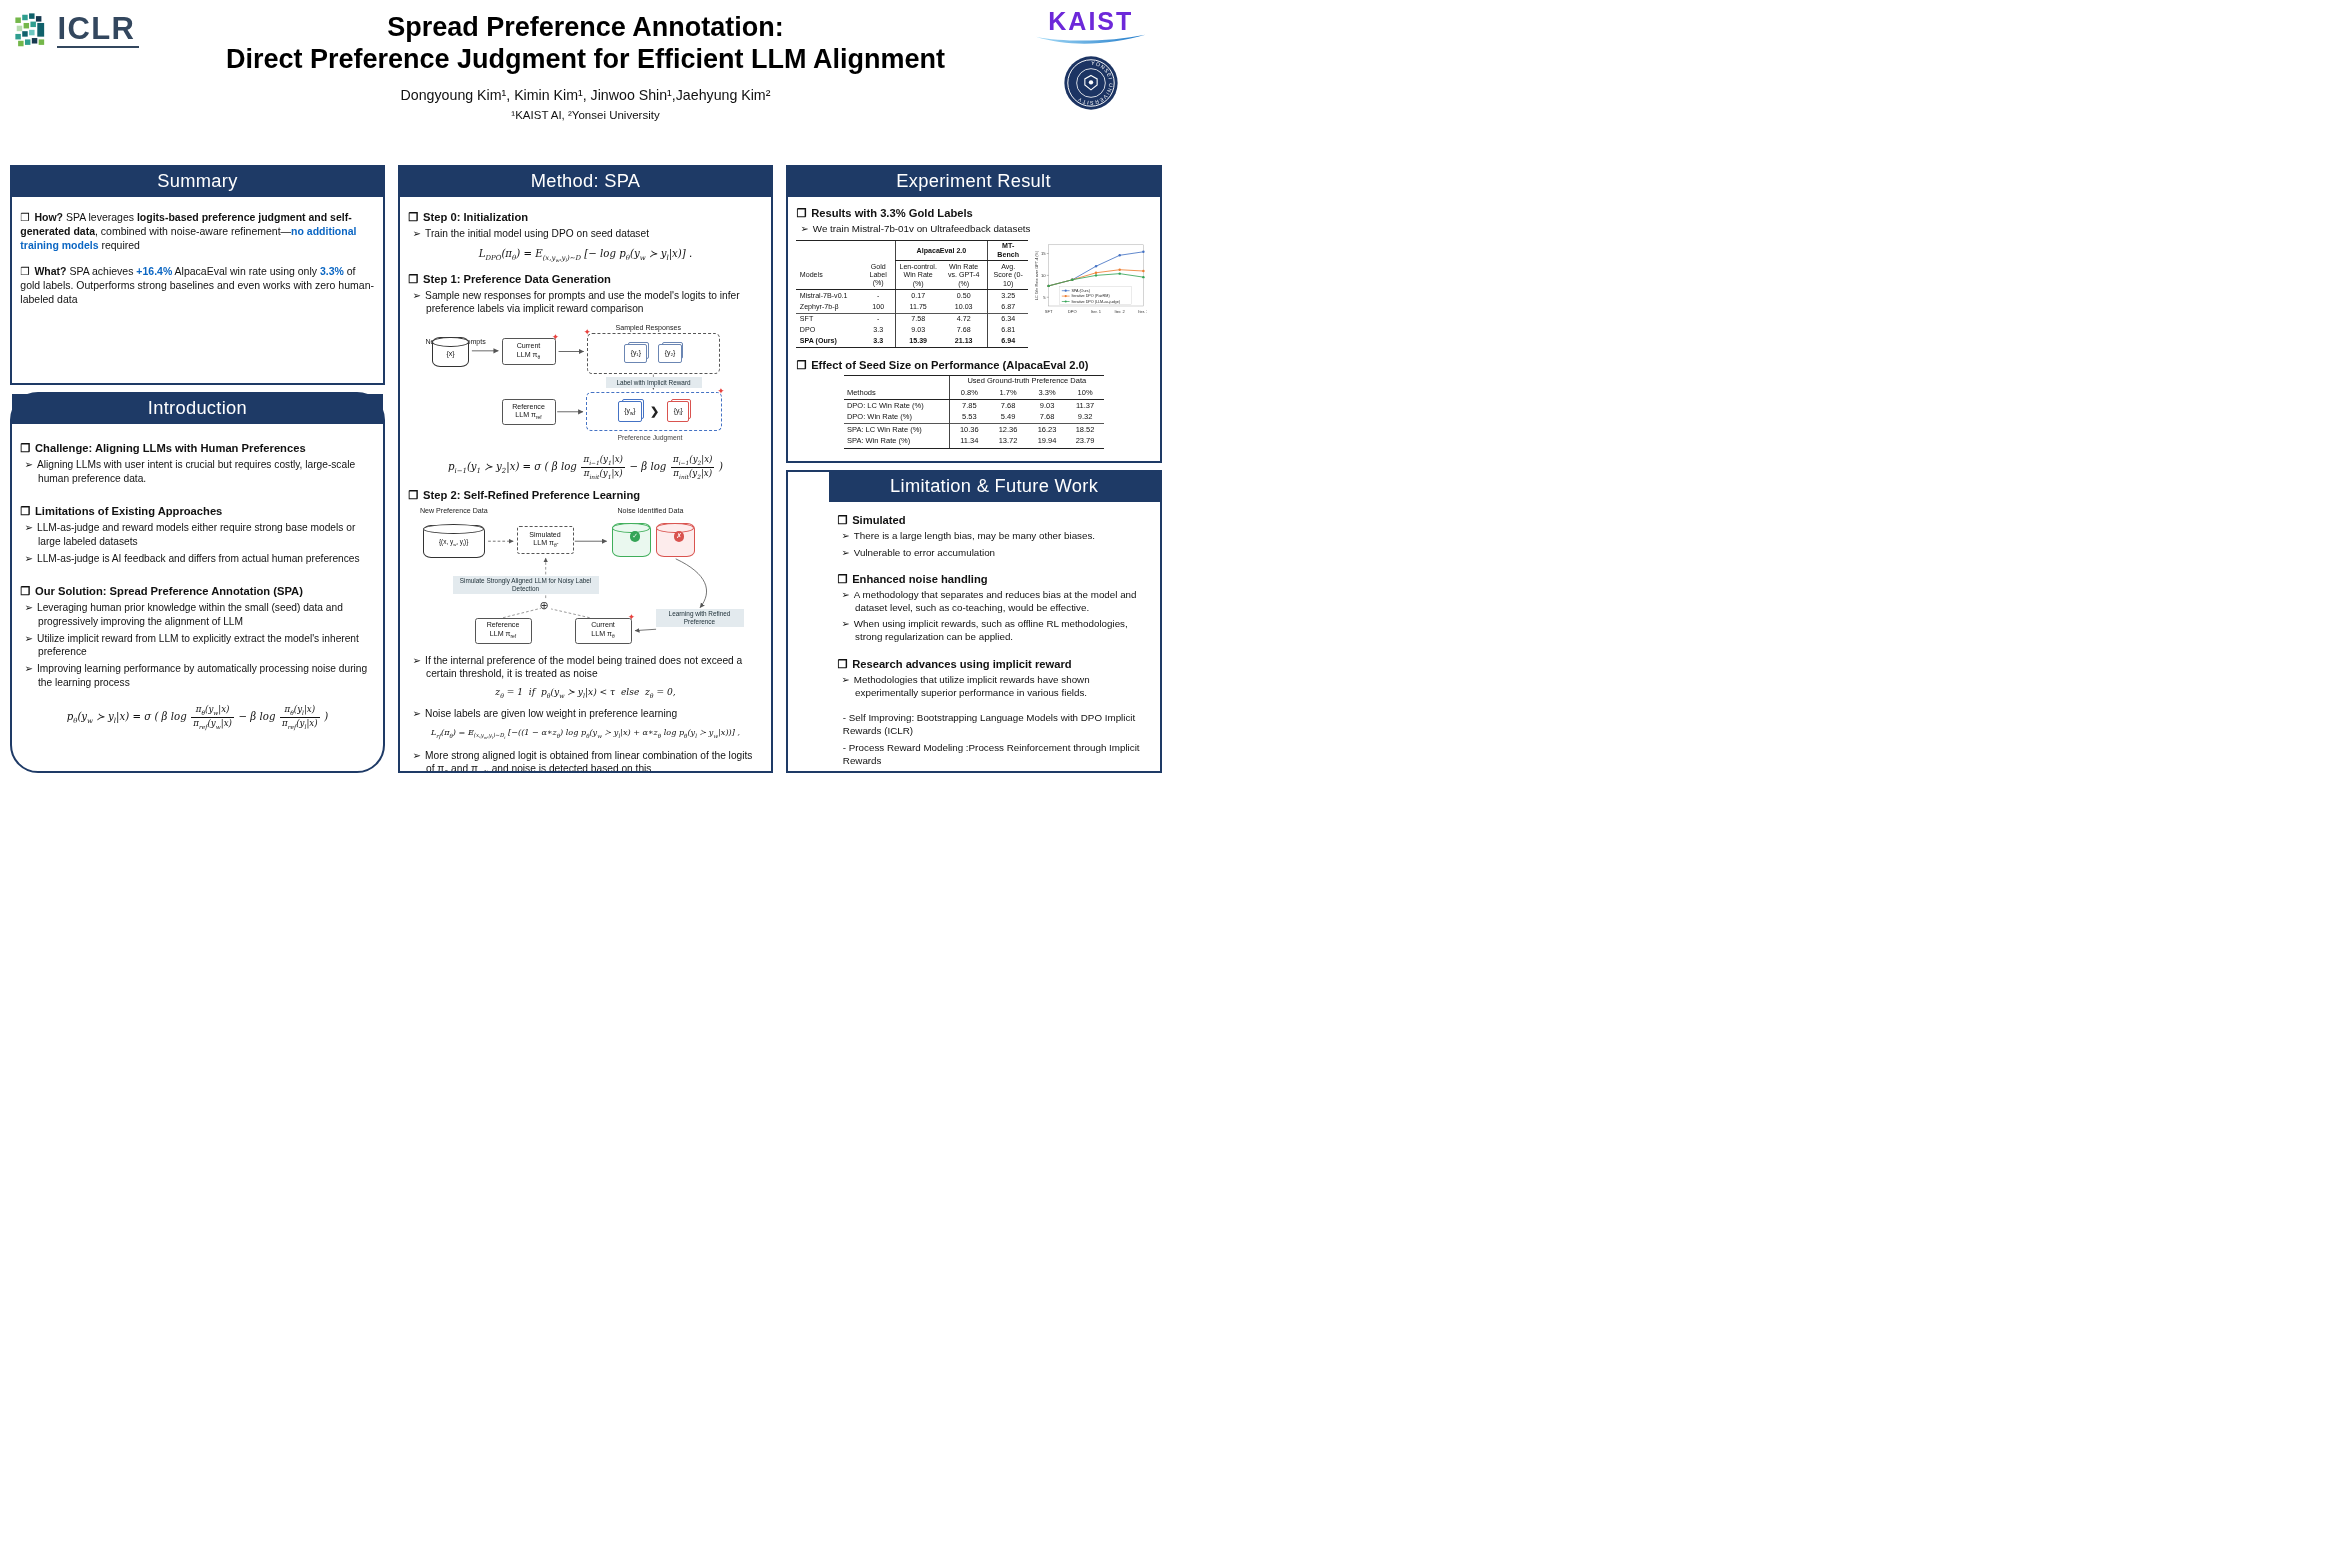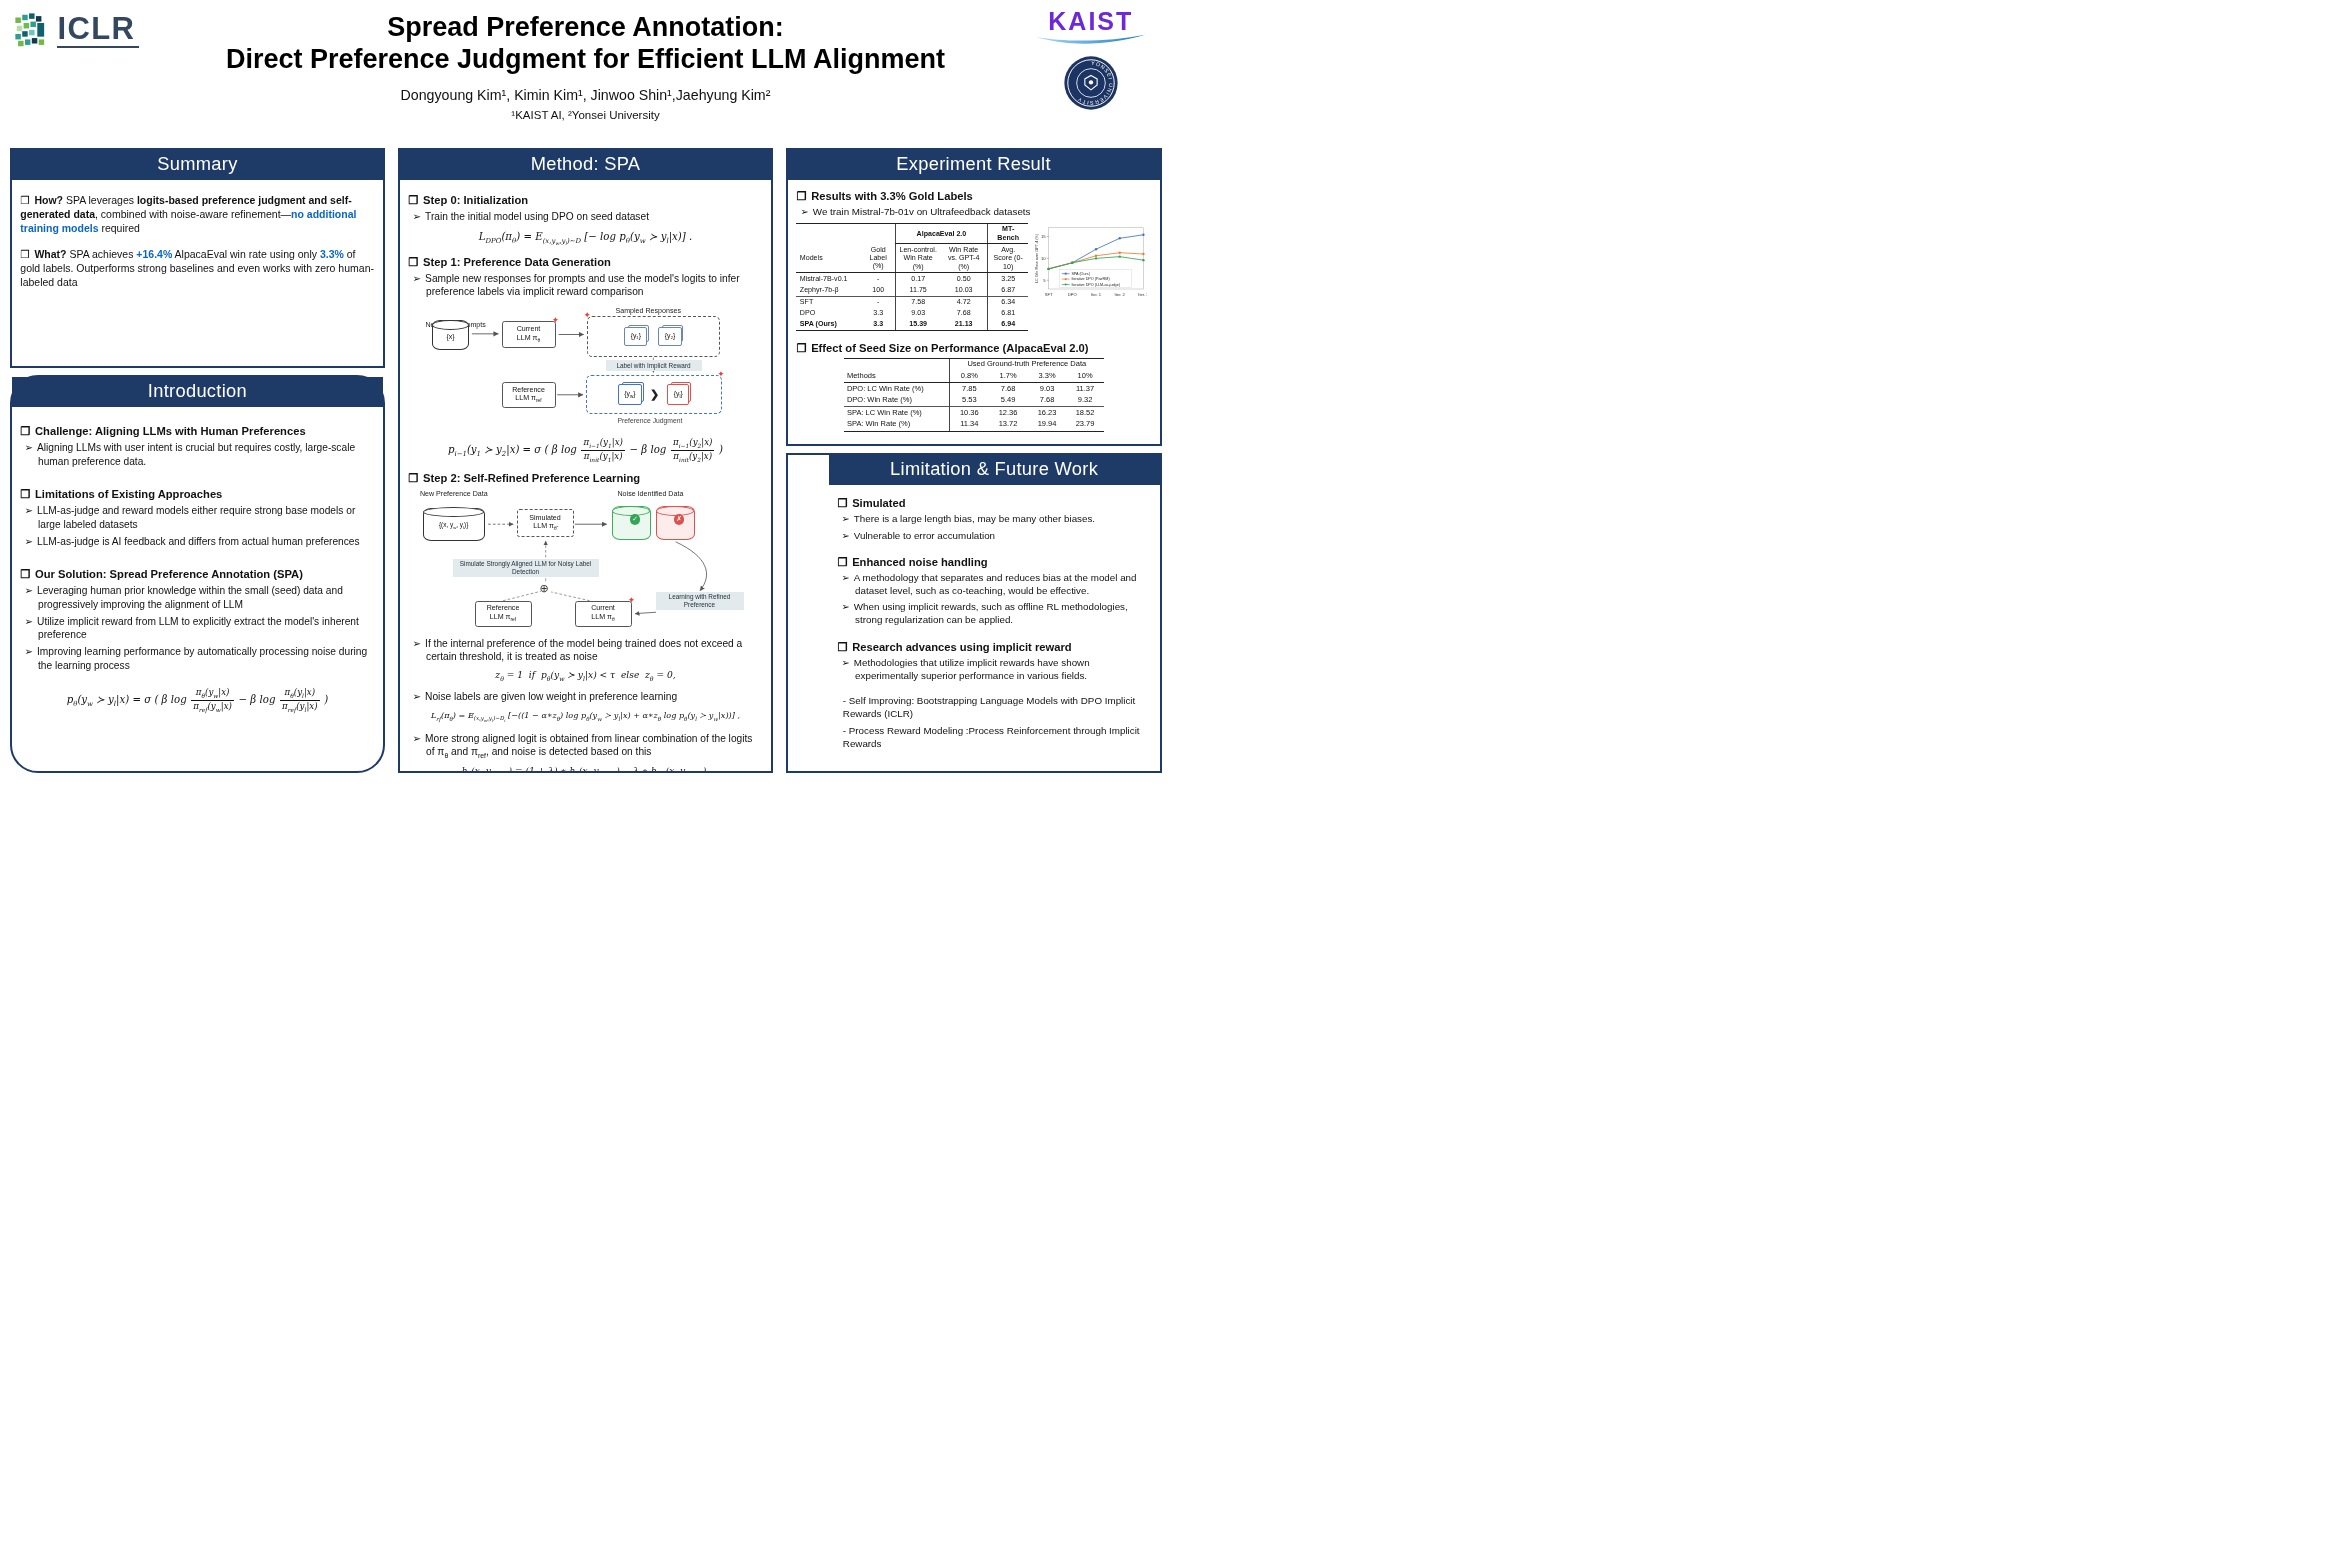--- a/index.html
+++ b/index.html
@@ -14,21 +14,21 @@
   .title{ font-size:27px; font-weight:bold; line-height:1.18; color:#000; }
   .authors{ font-size:14.2px; margin-top:11px; }
   .affil{ font-size:11.5px; margin-top:6.1px; }
   .logo-iclr{ position:absolute; left:4.1px; top:6.8px; display:flex; align-items:center; gap:6.8px; }
   .iclr-text{ font-size:31px; font-weight:800; color:#33475e; letter-spacing:1.4px; border-bottom:2.7px solid #33475e; padding:0 4.1px 1.4px 0; line-height:1; }
   .logo-right{ position:absolute; right:2.7px; top:4.1px; width:136px; text-align:center; }
   .kaist-text{ font-size:25px; font-weight:800; color:#6d28d9; letter-spacing:2px; line-height:1; }
   .yonsei{ margin-top:6.8px; }
 
   
-  .cols{ flex:1; display:grid; grid-template-columns:1fr 1fr 1fr; gap:12.2px; min-height:0; margin-top:2px; }
+  .cols{ flex:1; display:grid; grid-template-columns:1fr 1fr 1fr; gap:12.2px; min-height:0; margin-top:19px; }
   .col{ display:flex; flex-direction:column; gap:6.8px; min-height:0; }
   .panel{ border:2px solid var(--navy); display:flex; flex-direction:column; min-height:0; background:#fff; }
   .panel-hd{ background:var(--navy); color:#fff; text-align:center; font-size:18.3px; font-weight:500; padding:2.7px 0 5.4px; letter-spacing:0.3px; }
   .panel-bd{ flex:1; padding:5.4px 8.8px 6.8px; overflow:hidden; position:relative; }
 
   .sq{ margin-right:4.7px; }
   .hb{ font-weight:bold; font-size:11.2px; margin:6.8px 0 3.4px; line-height:1.25; }
   .sb{ font-size:10.2px; line-height:1.32; margin:3.4px 0 3.4px 4.1px; padding-left:13.6px; text-indent:-13.6px; }
   .sb .ar{ margin-right:4.1px; }
   .sum-p{ font-size:10.5px; line-height:1.36; margin:6.8px 0 11.5px; }

